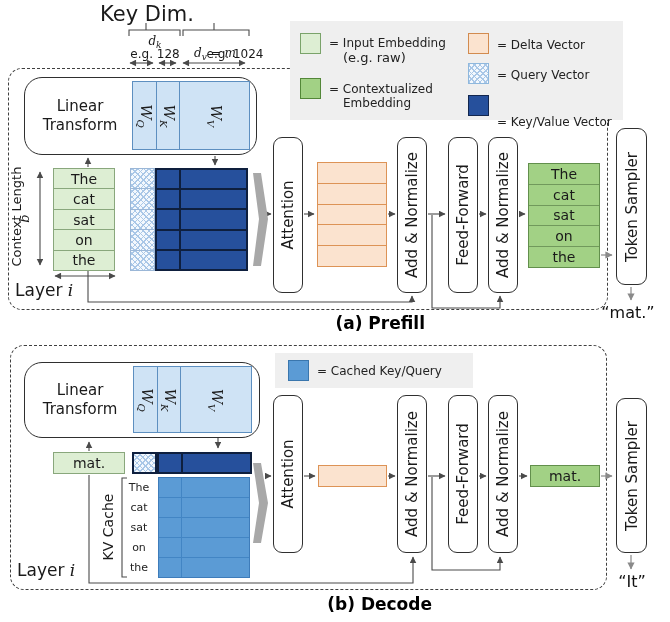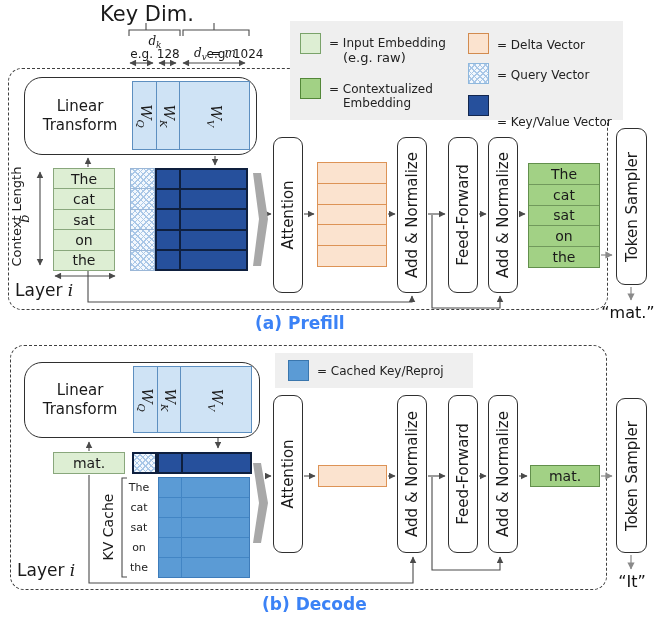--- a/index.html
+++ b/index.html
@@ -46,21 +46,21 @@
   .cachegrid .c1{width:23px;border-right:1px solid #4285c4;box-sizing:border-box;}
   .cachegrid .c2{flex:1;}
   .orangegrid{position:absolute;background:#fbe3cf;border:1px solid #dd9356;box-sizing:border-box;
               display:flex;flex-direction:column;}
   .orangegrid>div{flex:1;border-top:1px solid #dd9356;box-sizing:border-box;}
   .orangegrid>div:first-child{border-top:none;}
   .legendbg{position:absolute;background:#efefef;}
   .sw{position:absolute;width:21px;height:21px;box-sizing:border-box;}
   .ltext{position:absolute;font-size:12px;color:#222;white-space:nowrap;}
   .small-ann{position:absolute;font-size:12px;color:#222;white-space:nowrap;}
-  .title{position:absolute;font-weight:bold;font-size:17px;text-align:left;color:#3b82f6;}
+  .title{position:absolute;font-weight:bold;font-size:17px;text-align:right;color:#000000;}
   .quote{position:absolute;font-size:16px;text-align:center;color:#111;white-space:nowrap;}
   .cachelab{position:absolute;font-size:11px;color:#222;text-align:center;}
   svg.overlay{position:absolute;left:0;top:0;pointer-events:none;}
 </style>
 </head>
 <body>
 
 <div id="fig">
 
   <div class="abs" style="left:94px;top:2px;width:100px;text-align:right;font-size:21px;">Key Dim.</div>
@@ -173,21 +173,21 @@
   <div class="pill" style="left:616px;top:128px;width:31px;height:157px;">
       <span class="vtext">Token Sampler</span>
     </div>
   <div class="quote" style="left:594px;top:303px;width:68px;">“mat.”</div>
   <div class="title" style="left:255px;top:313px;width:170px;">(a) Prefill</div>
 
   <div class="dashbox" style="left:10px;top:345px;width:597px;height:245px;"></div>
 
   <div class="legendbg" style="left:275px;top:353px;width:198px;height:35px;"></div>
   <div class="sw" style="left:288px;top:360px;background:#5b9bd5;border:1px solid #3a76ad;"></div>
-  <div class="ltext" style="left:317px;top:364px;">= Cached Key/Reproj</div>
+  <div class="ltext" style="left:317px;top:364px;">= Cached Key/Query</div>
 
   <div class="pill" style="left:24px;top:362px;width:236px;height:76px;border-radius:18px;"></div>
   <div class="abs" style="left:30px;top:362px;width:100px;height:76px;display:flex;align-items:center;justify-content:center;text-align:center;font-size:15px;line-height:1.25;">Linear Transform</div>
   <div class="wgroup" style="left:133px;top:366px;width:119px;height:67px;">
     <div class="wcol" style="width:23px;">
         <span class="wlab"><span>W</span><sub>Q</sub></span>
       </div>
     <div class="wcol" style="width:23px;">
         <span class="wlab"><span>W</span><sub>K</sub></span>
       </div>

